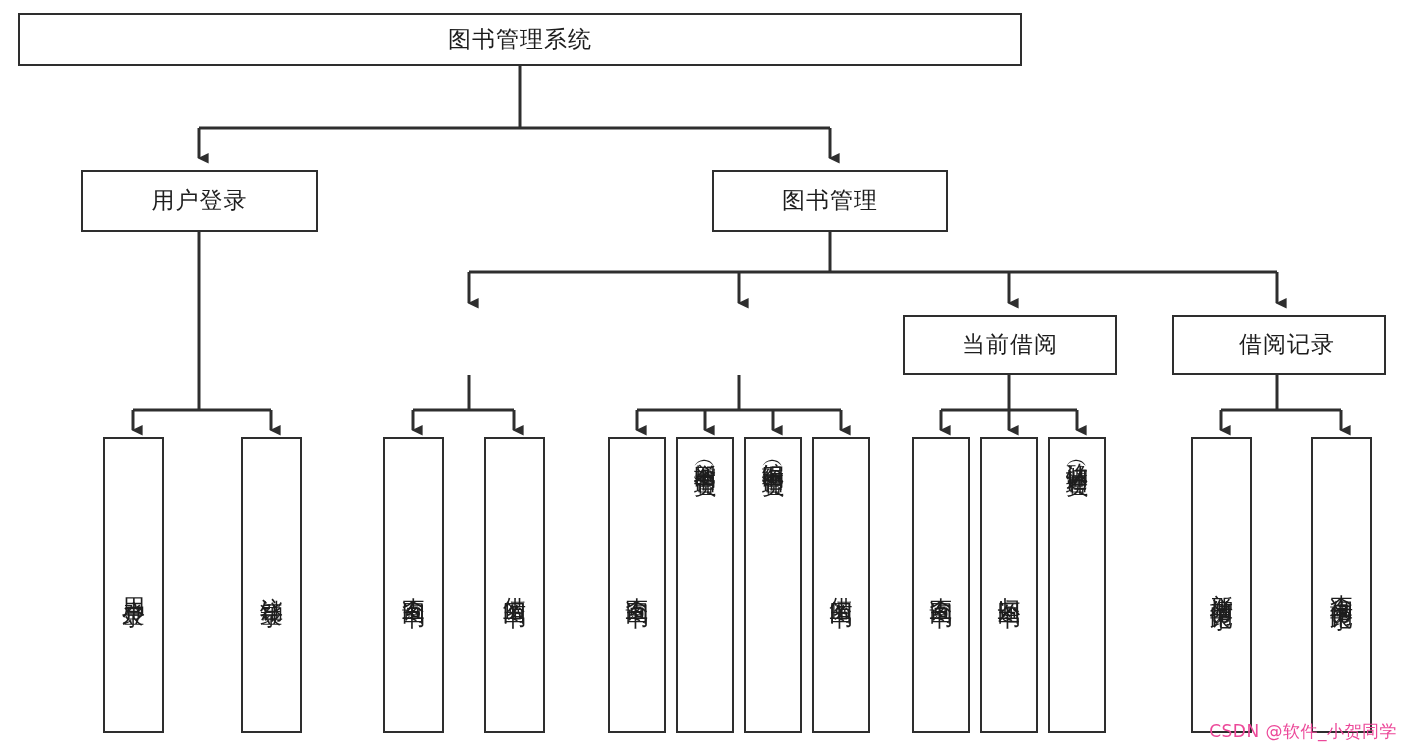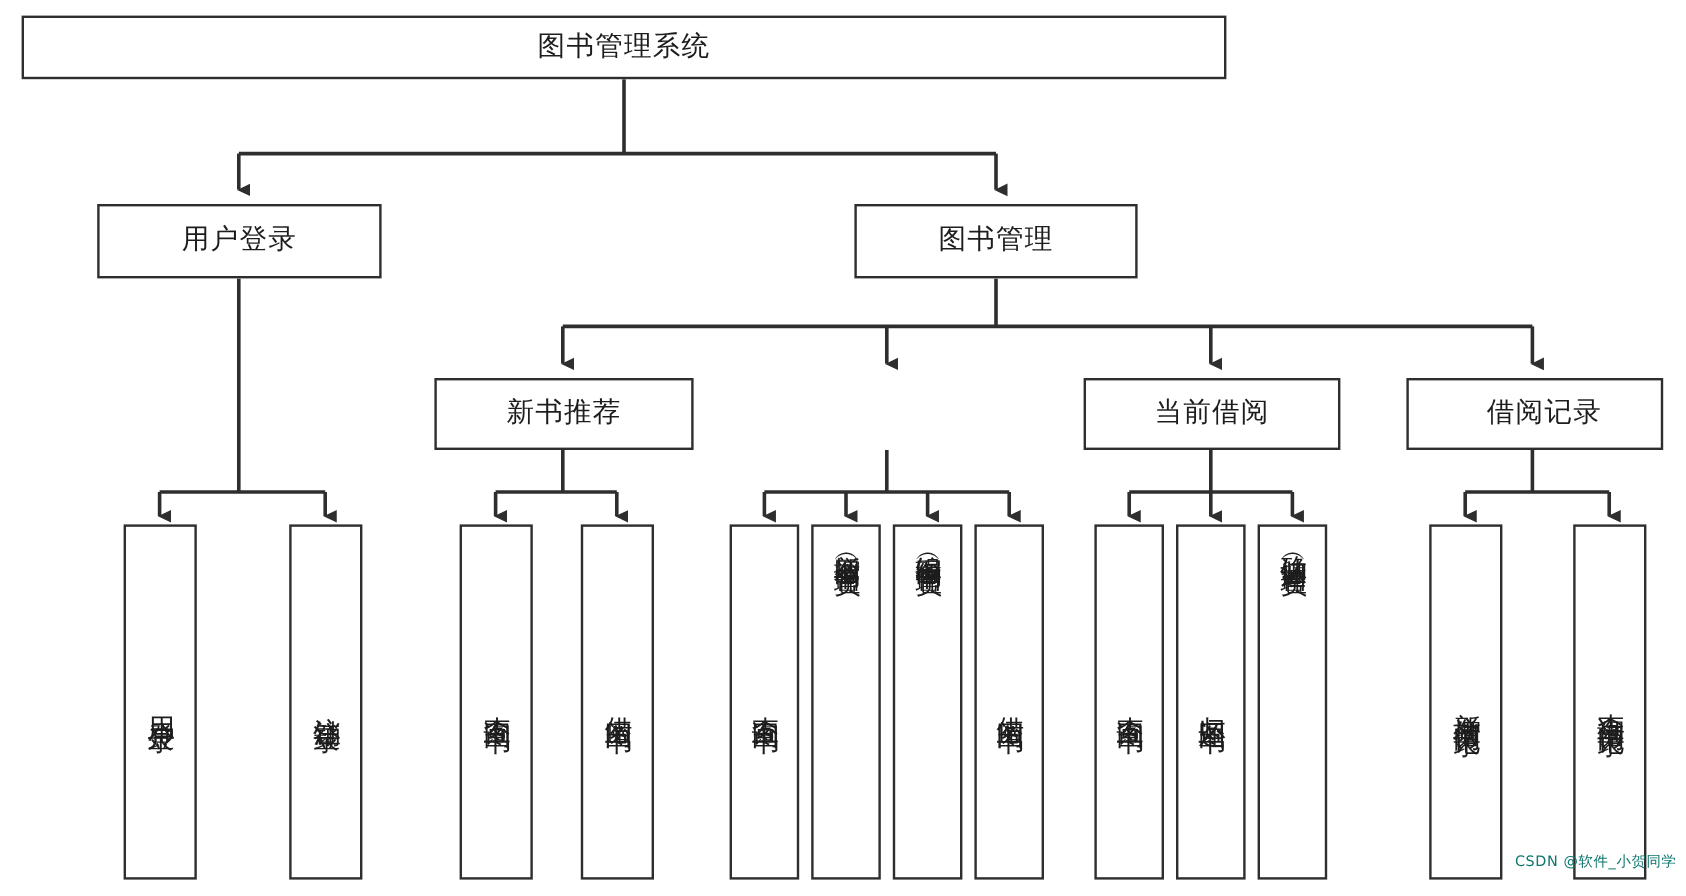--- a/index.html
+++ b/index.html
@@ -62,23 +62,23 @@
     font-size: 22px;
     letter-spacing: 2px;
   }
   .node.v.mid {
     align-items: center;
     padding-top: 0;
   }
   #watermark {
     position: absolute;
     right: 8px;
-    bottom: 20px;
-    font-size: 12px;
-    color: #0f766e;
+    bottom: 4px;
+    font-size: 17px;
+    color: #ec4899;
     letter-spacing: 0.5px;
     white-space: pre;
   }
 </style>
 </head>
 <body>
 
 <div id="canvas">
 
   <svg id="wires" viewBox="0 0 1405 747">
@@ -135,23 +135,20 @@
     <span class="lbl">图书管理系统</span>
   </div>
 
   <div class="node h" style="left:81px; top:170px; width:237px; height:62px;">
     <span class="lbl">用户登录</span>
   </div>
   <div class="node h" style="left:712px; top:170px; width:236px; height:62px;">
     <span class="lbl">图书管理</span>
   </div>
 
-  <div class="node h" style="left:362px; top:315px; width:216px; height:60px;">
-    <span class="lbl">新书推荐</span>
-  </div>
   <div class="node h" style="left:903px; top:315px; width:214px; height:60px;justify-content:center;">
     <span class="lbl">当前借阅</span>
   </div>
   <div class="node h" style="left:1172px; top:315px; width:214px; height:60px;padding-left:16px;">
     <span class="lbl">借阅记录</span>
   </div>
 
   <div class="node v mid" style="left:103px; top:437px; width:61px; height:296px;">
     <span class="lbl">用户登录</span>
   </div>

